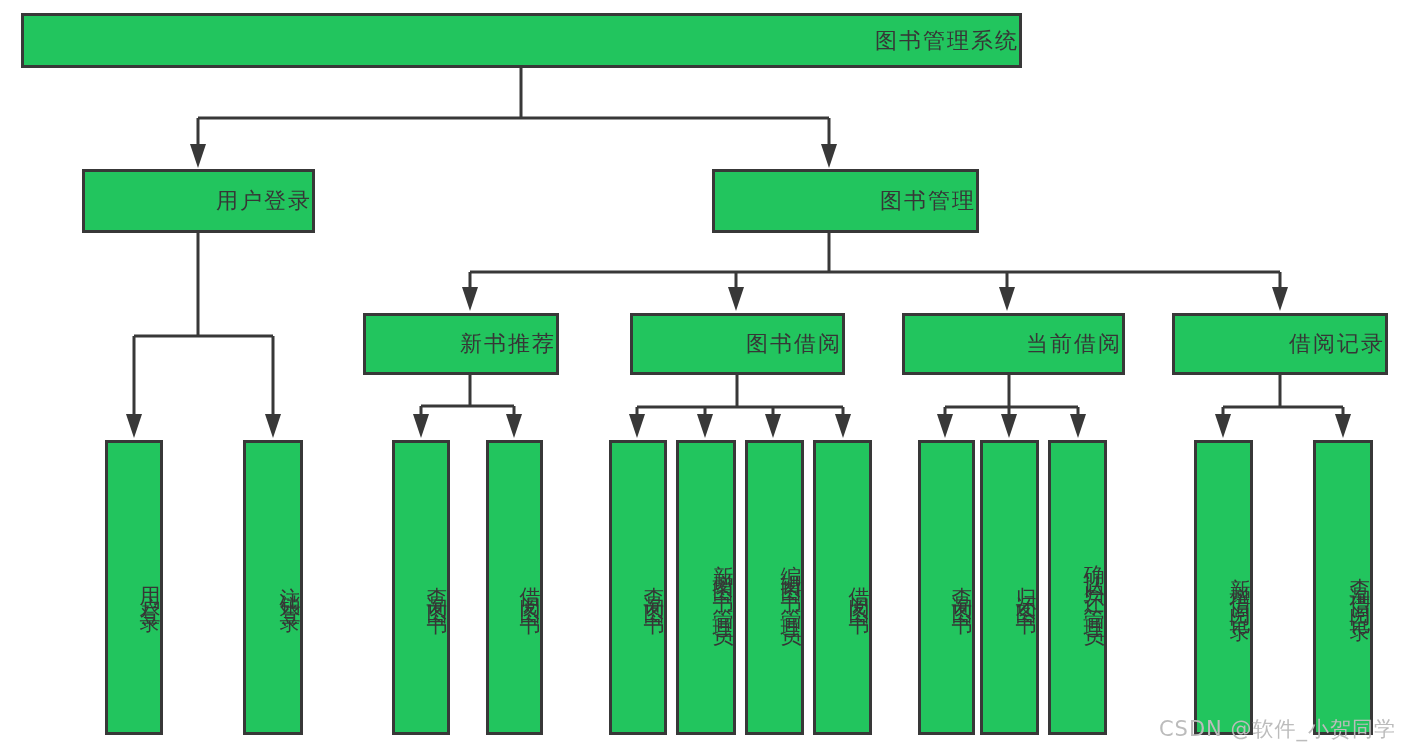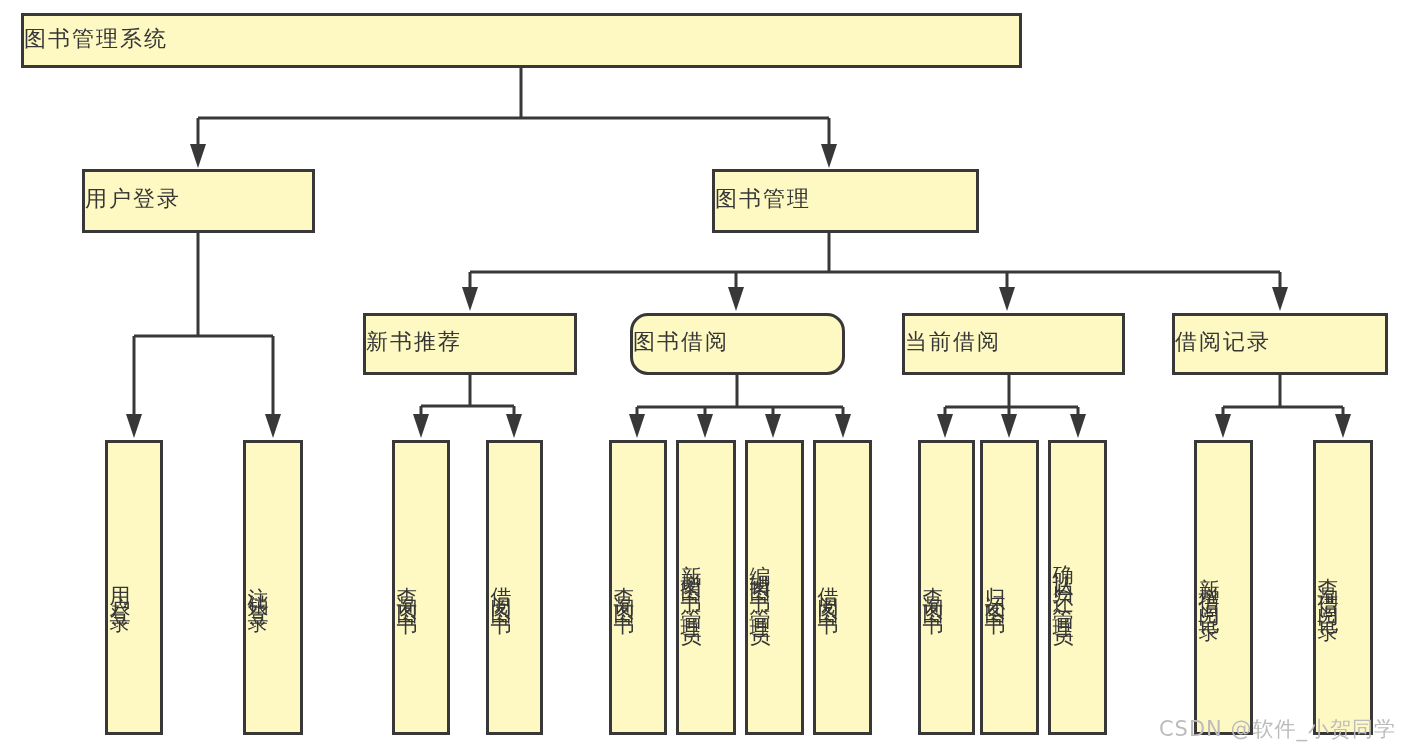--- a/index.html
+++ b/index.html
@@ -18,27 +18,26 @@
   #connectors {
     position: absolute;
     left: 0; top: 0;
     width: 1405px;
     height: 747px;
   }
   .node {
     position: absolute;
     box-sizing: border-box;
     border: 3px solid #383838;
-    background: #fef9c3;
+    background: #22c55e;
     display: flex;
     align-items: center;
-    justify-content: flex-start;
+    justify-content: flex-end;
     color: #363636;
     z-index: 2;
-    font-family: Liberation Mono, monospace;
   }
   .hlabel {
     font-size: 22px;
     letter-spacing: 2px;
     white-space: nowrap;
     line-height: 1;
   }
   .root-box   { left: 21px;  top: 13px;  width: 1001px; height: 55px; }
   .lvl2       { top: 169px;  height: 64px; }
   .lvl3       { top: 313px;  height: 62px; }
@@ -137,24 +136,24 @@
     <span class="hlabel">图书管理系统</span>
   </div>
 
   <div class="node lvl2" style="left:82px; width:233px;">
     <span class="hlabel">用户登录</span>
   </div>
   <div class="node lvl2" style="left:712px; width:267px;">
     <span class="hlabel">图书管理</span>
   </div>
 
-  <div class="node lvl3" style="left:363px; width:214px;">
+  <div class="node lvl3" style="left:363px; width:196px;">
     <span class="hlabel">新书推荐</span>
   </div>
-  <div class="node lvl3" style="left:630px; width:215px;border-radius:18px;">
+  <div class="node lvl3" style="left:630px; width:215px;">
     <span class="hlabel">图书借阅</span>
   </div>
   <div class="node lvl3" style="left:902px; width:223px;">
     <span class="hlabel">当前借阅</span>
   </div>
   <div class="node lvl3" style="left:1172px; width:216px;">
     <span class="hlabel">借阅记录</span>
   </div>
 
   <div class="node leaf" style="left:105px; width:58px;">

